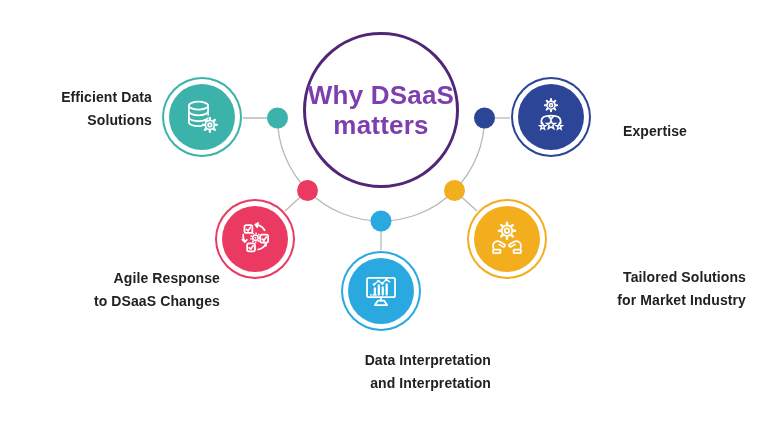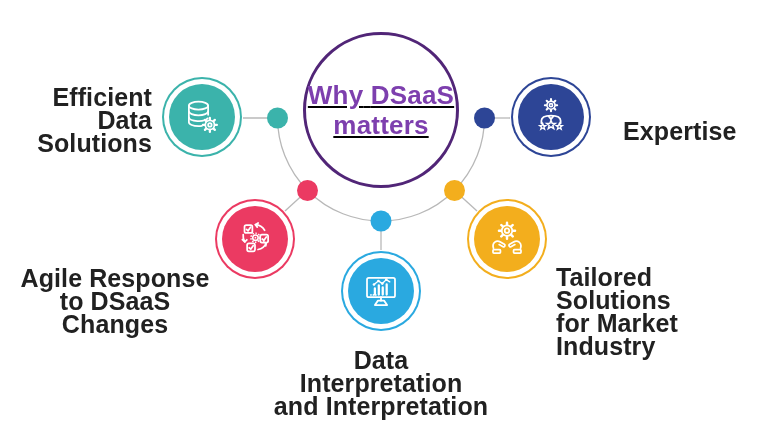--- a/index.html
+++ b/index.html
@@ -1,35 +1,35 @@
 <!DOCTYPE html>
 <html><head>
 <meta charset="utf-8">
 <style>
   html,body{margin:0;padding:0;background:#fff;}
   .canvas{position:relative;width:768px;height:429px;background:#ffffff;overflow:hidden;
           font-family:"Liberation Sans",sans-serif;}
   .connectors{position:absolute;left:0;top:0;z-index:1;}
   .center-circle{position:absolute;left:303px;top:32px;width:150px;height:150px;
           border:3px solid #be185d;border-radius:50%;background:#fff;z-index:3;
-          display:flex;flex-direction:column;align-items:center;justify-content:center;text-decoration:underline;}
+          display:flex;flex-direction:column;align-items:center;justify-content:center;}
   .center-title{font-size:26px;line-height:30px;font-weight:700;color:#7d3fae;
           text-align:center;letter-spacing:.2px;}
   .node{position:absolute;width:66px;height:66px;border-radius:50%;background:var(--c);
           box-shadow:0 0 0 5px #fff,0 0 0 7px var(--c);z-index:2;
           display:flex;align-items:center;justify-content:center;}
   .node svg{display:block;}
-  .label{position:absolute;z-index:2;font-size:25px;line-height:23px;font-weight:700;
+  .label{position:absolute;z-index:2;font-size:14px;line-height:23px;font-weight:700;
           color:#212121;letter-spacing:.1px;}
   .label span{display:block;}
-  .t-right{text-align:right;} .t-left{text-align:left;} .t-center{text-align:center;}
+  .t-right{text-align:right;} .t-left{text-align:left;} .t-center{text-align:right;}
   .lbl-efficient{left:6px;top:86px;width:146px;}
   .lbl-expertise{left:623px;top:84px;width:145px;margin-top:36px;}
   .lbl-agile{left:10px;top:267px;width:210px;}
-  .lbl-tailored{left:556px;top:266px;width:190px;}
+  .lbl-tailored{left:556px;top:266px;width:190px;text-align:right;}
   .lbl-dataviz{left:271px;top:349px;width:220px;}
   .n-teal{left:169px;top:84px;}
   .n-blue{left:518px;top:84px;}
   .n-pink{left:222px;top:206px;}
   .n-yellow{left:474px;top:206px;}
   .n-cyan{left:348px;top:258px;}
   .icon-stroke{fill:none;stroke:#fff;stroke-width:2;stroke-linecap:round;stroke-linejoin:round;}
 </style>
 </head>
 <body>

